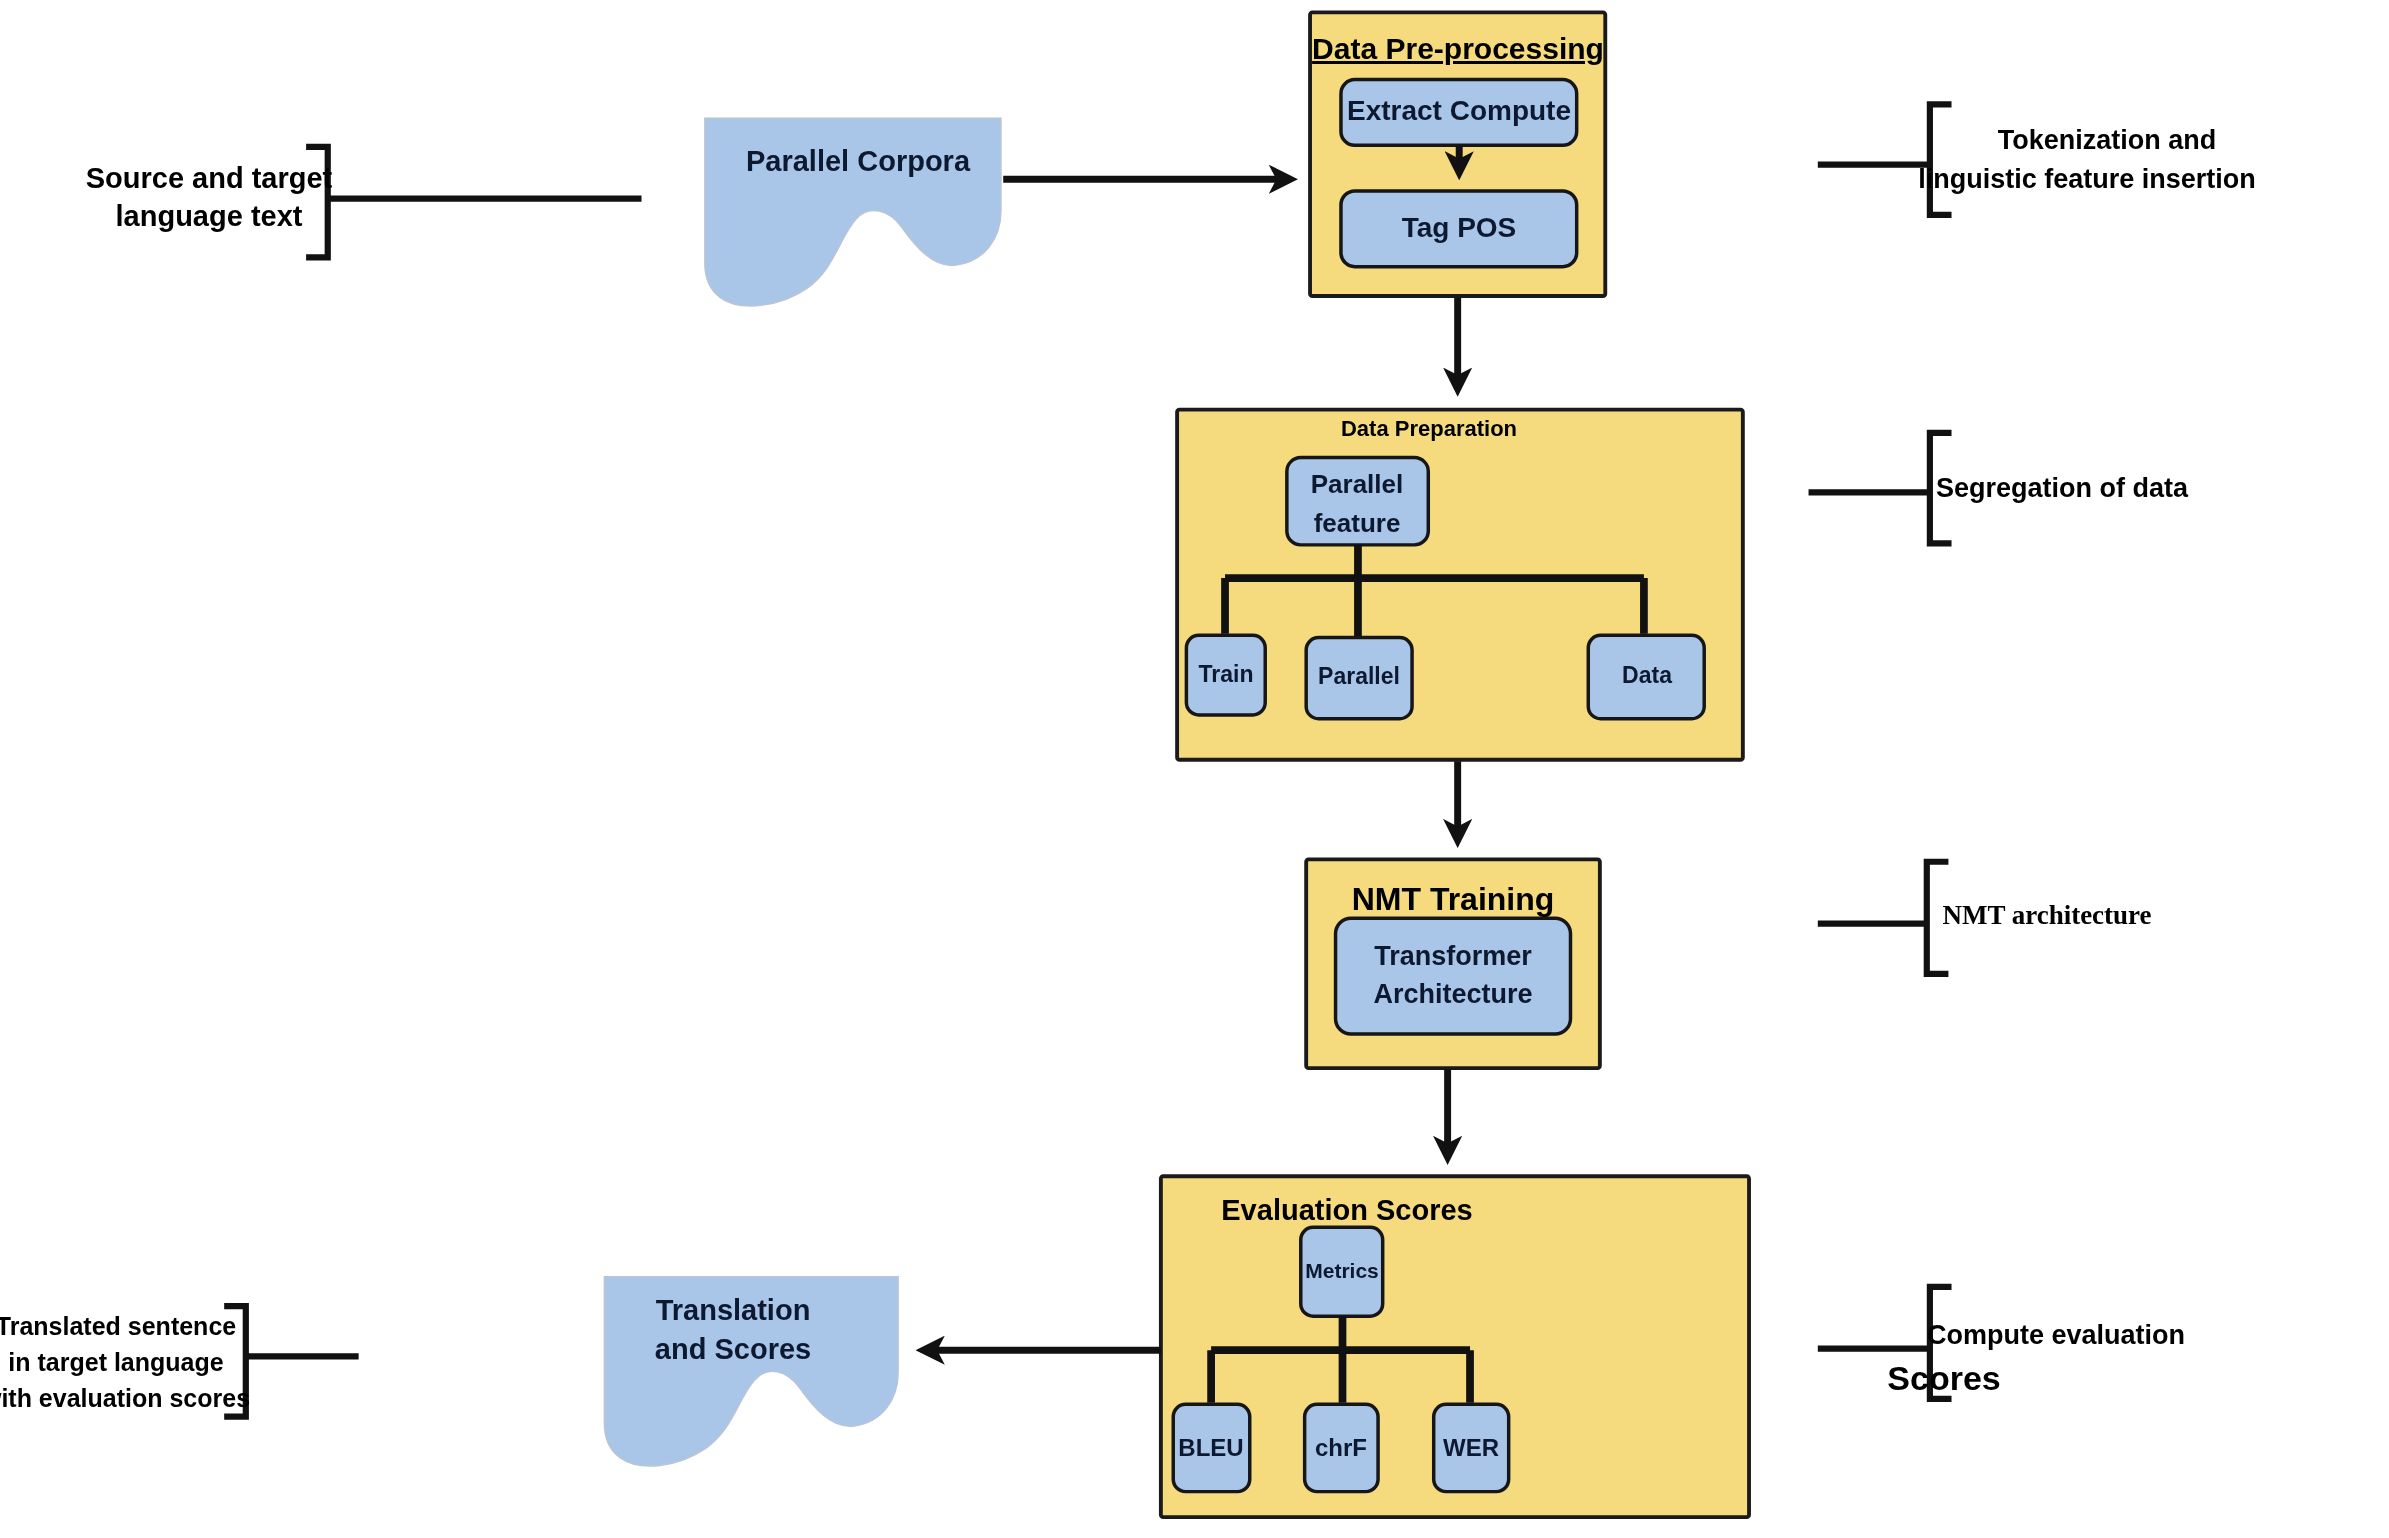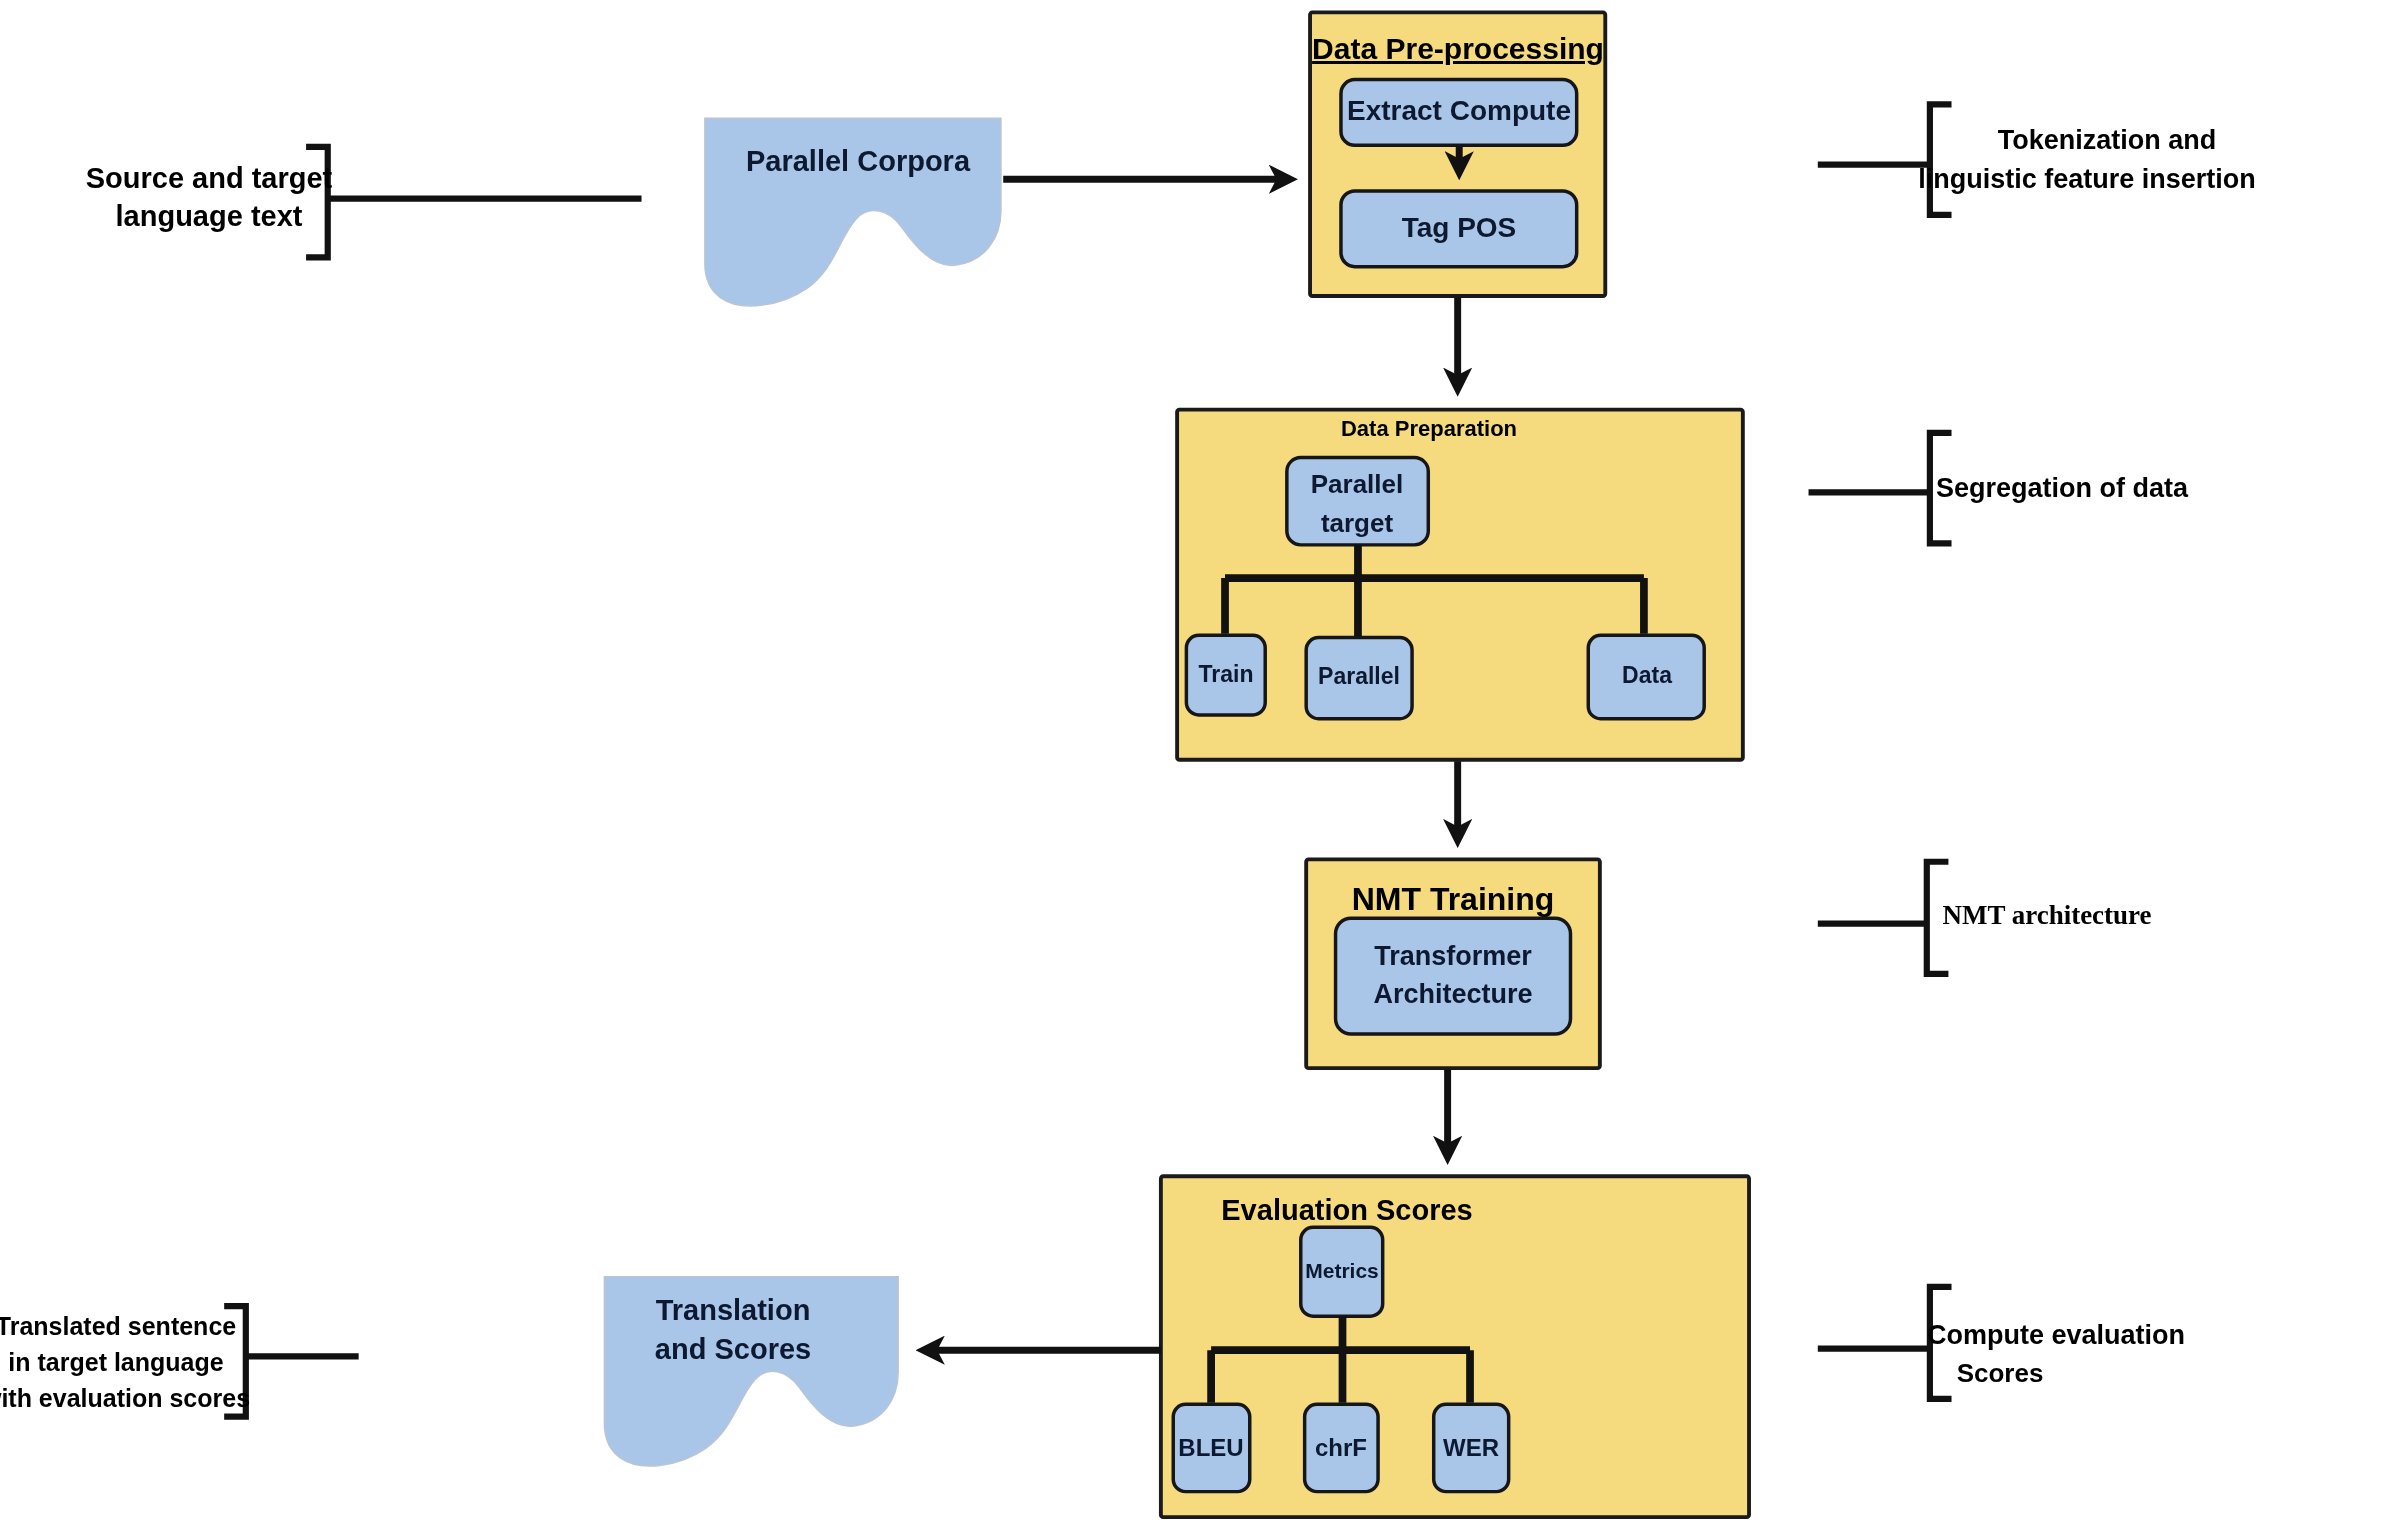--- a/index.html
+++ b/index.html
@@ -73,41 +73,41 @@
 
   <div class="t" style="left:1458px;top:32px;font-size:30px;text-decoration:underline;">Data Pre-processing</div>
   <div class="t node" style="left:1459px;top:95px;font-size:28px;">Extract Compute</div>
   <div class="t node" style="left:1459px;top:212px;font-size:28px;">Tag POS</div>
 
   <div class="t" style="left:2087px;top:125px;font-size:27px;margin-left:20px;">Tokenization and</div>
   <div class="t" style="left:2087px;top:164px;font-size:27px;">linguistic feature insertion</div>
 
   <div class="t" style="left:1429px;top:416px;font-size:22px;">Data Preparation</div>
   <div class="t node" style="left:1357px;top:470px;font-size:26px;">Parallel</div>
-  <div class="t node" style="left:1357px;top:509px;font-size:26px;">target</div>
+  <div class="t node" style="left:1357px;top:509px;font-size:26px;">feature</div>
   <div class="t node" style="left:1226px;top:661px;font-size:23px;">Train</div>
   <div class="t node" style="left:1359px;top:663px;font-size:23px;">Parallel</div>
   <div class="t node" style="left:1647px;top:662px;font-size:23px;">Data</div>
 
   <div class="t" style="left:2062px;top:473px;font-size:27px;">Segregation of data</div>
 
   <div class="t" style="left:1453px;top:881px;font-size:32px;">NMT Training</div>
   <div class="t node" style="left:1453px;top:941px;font-size:27px;">Transformer</div>
   <div class="t node" style="left:1453px;top:979px;font-size:27px;">Architecture</div>
 
   <div class="t" style="left:2047px;top:900px;font-size:27px;font-family:Liberation Serif, serif;">NMT architecture</div>
 
   <div class="t" style="left:1347px;top:1194px;font-size:29px;">Evaluation Scores</div>
   <div class="t node" style="left:1342px;top:1259px;font-size:21px;">Metrics</div>
   <div class="t node" style="left:1211px;top:1434px;font-size:24px;">BLEU</div>
   <div class="t node" style="left:1341px;top:1434px;font-size:24px;">chrF</div>
   <div class="t node" style="left:1471px;top:1434px;font-size:24px;">WER</div>
 
   <div class="t" style="left:2056px;top:1320px;font-size:27px;">Compute evaluation</div>
-  <div class="t" style="left:2000px;top:1359px;font-size:26px;">Scores</div>
+  <div class="t" style="left:1944px;top:1359px;font-size:34px;">Scores</div>
 
   <div class="t node" style="left:733px;top:1294px;font-size:29px;">Translation</div>
   <div class="t node" style="left:733px;top:1333px;font-size:29px;">and Scores</div>
 
   <div class="t" style="left:116px;top:1312px;font-size:25px;">Translated sentence</div>
   <div class="t" style="left:116px;top:1348px;font-size:25px;">in target language</div>
   <div class="t" style="left:116px;top:1384px;font-size:25px;">with evaluation scores</div>
 
 </div>
 

